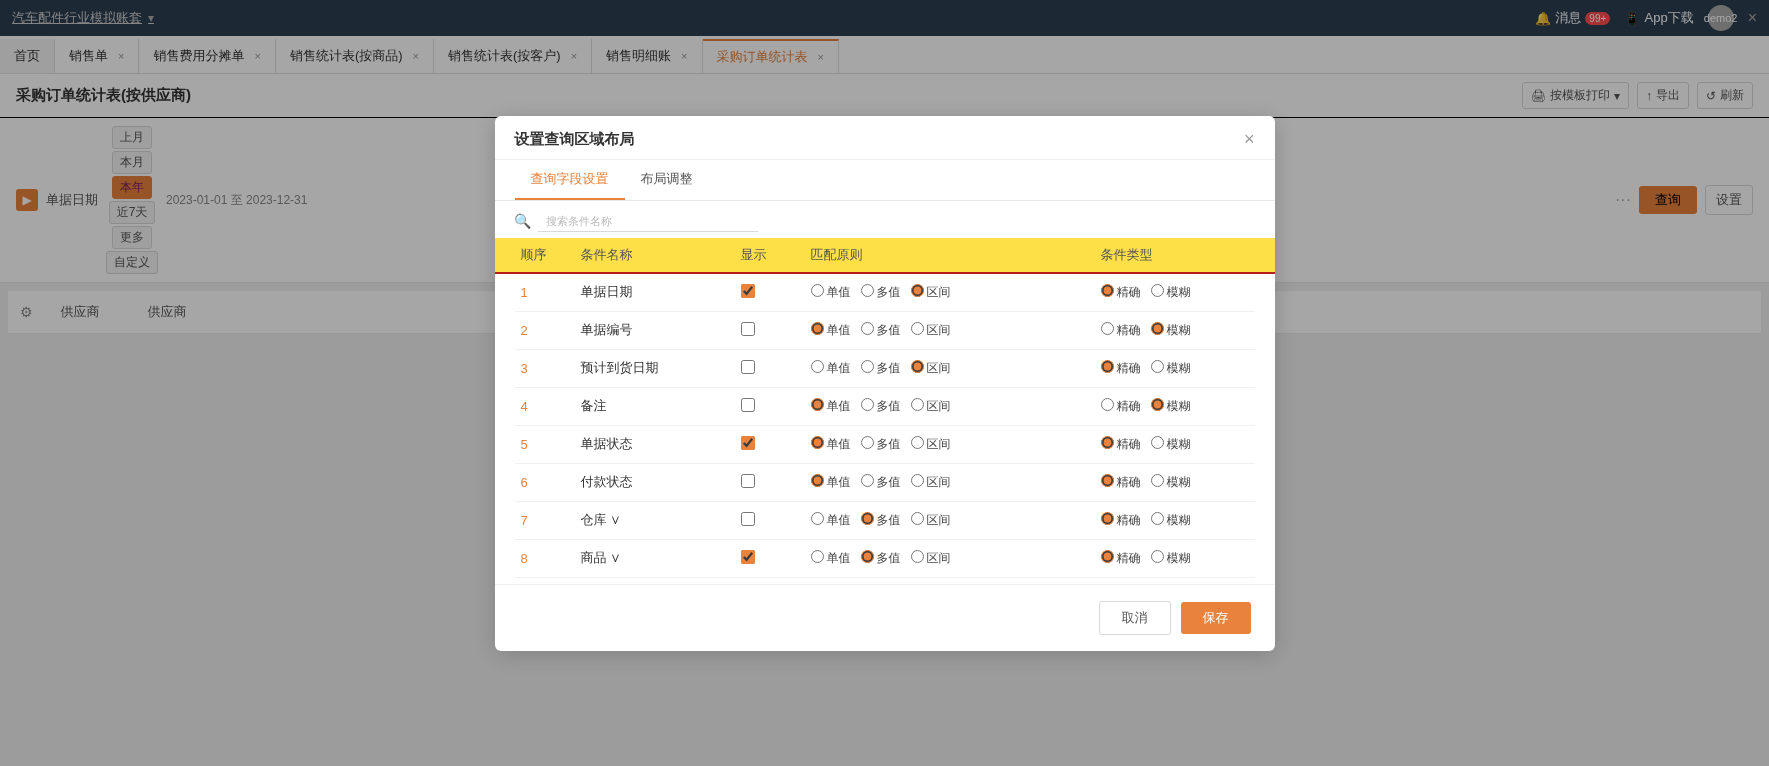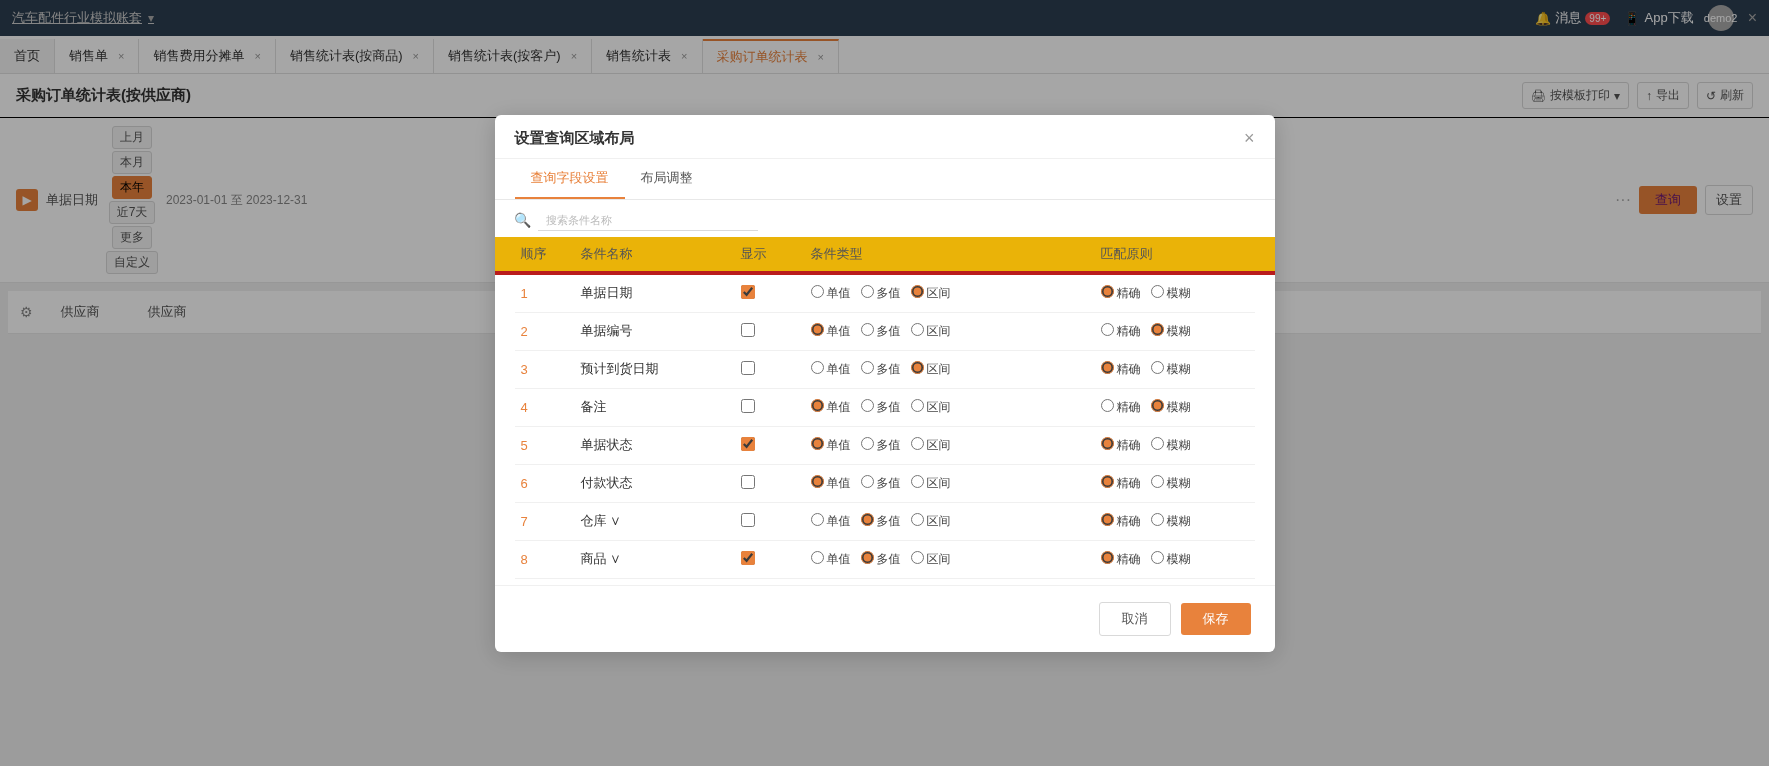--- a/index.html
+++ b/index.html
@@ -71,24 +71,24 @@
       padding: 8px 16px;
       border-bottom: 1px solid #e8e8e8;
       display: flex;
       align-items: center;
       gap: 8px;
     }
     .filter-toggle { width: 22px; height: 22px; background: #e8823c; color: #fff; border-radius: 3px; display: flex; align-items: center; justify-content: center; cursor: pointer; font-size: 12px; }
     .date-label { font-size: 13px; color: #555; }
     .date-btns { display: flex; align-items: center; gap: 2px; flex-direction: column; }
     .date-btn { padding: 2px 7px; font-size: 12px; border: 1px solid #d9d9d9; border-radius: 3px; cursor: pointer; background: #f5f5f5; color: #555; }
-    .date-btn.active { background: #e8823c; color: #000000; border-color: #e8823c; }
+    .date-btn.active { background: #e8823c; color: #701a75; border-color: #e8823c; }
     .date-range { font-size: 12px; color: #888; }
     .filter-dots { color: #aaa; font-size: 16px; margin-left: auto; }
-    .btn-query { background: #e8823c; color: #701a75; border: none; border-radius: 3px; padding: 5px 16px; font-size: 13px; cursor: pointer; }
+    .btn-query { background: #e8823c; color: #000000; border: none; border-radius: 3px; padding: 5px 16px; font-size: 13px; cursor: pointer; }
     .btn-settings { border: 1px solid #d9d9d9; background: #fff; color: #555; border-radius: 3px; padding: 5px 10px; font-size: 13px; cursor: pointer; }
 
     
     .table-area {
       background: #f0f0f0;
       padding: 8px;
     }
     .table-header-row {
       background: #fff;
       display: flex;
@@ -166,22 +166,22 @@
       color: #333;
     }
     .modal-search input::placeholder { color: #bbb; }
     .search-icon-sm { color: #aaa; font-size: 14px; }
 
     
     .modal-table { flex: 1; overflow: hidden; display: flex; flex-direction: column; }
     .modal-table-header {
       display: grid;
       grid-template-columns: 60px 160px 70px 1fr 160px;
-      background: #eab308;
-      border-bottom: 4px solid #b91c1c;
+      background: #fde047;
+      border-bottom: 2px solid #b91c1c;
       padding: 0 20px;
     }
     .modal-table-header .th {
       padding: 8px 6px;
       font-size: 13px;
       color: #555;
       font-weight: 500;
     }
     .modal-table-body {
       overflow-y: auto;
@@ -278,21 +278,21 @@
   </div>
   <div class="tab-item">
     <span>销售统计表(按商品)</span>
     <span class="tab-close">×</span>
   </div>
   <div class="tab-item">
     <span>销售统计表(按客户)</span>
     <span class="tab-close">×</span>
   </div>
   <div class="tab-item">
-    <span>销售统计表</span>
+    <span>销售明细账</span>
     <span class="tab-close">×</span>
   </div>
   <div class="tab-item active">
     <span>采购订单统计表</span>
     <span class="tab-close">×</span>
   </div>
 </div>
 
 <div class="page-header">
   <div class="page-title">采购订单统计表(按供应商)</div>
@@ -354,22 +354,22 @@
     <div class="modal-search">
       <span class="search-icon-sm">🔍</span>
       <input type="text" placeholder="搜索条件名称" style="">
     </div>
 
     <div class="modal-table">
       <div class="modal-table-header">
         <div class="th">顺序</div>
         <div class="th">条件名称</div>
         <div class="th">显示</div>
+        <div class="th">匹配原则</div>
         <div class="th">条件类型</div>
-        <div class="th">匹配原则</div>
       </div>
 
       <div class="modal-table-body" id="modal-rows-container">
       <div class="modal-row">
             <div class="modal-cell cell-order">1</div>
             <div class="modal-cell">单据日期</div>
             <div class="modal-cell checkbox-item"><input type="checkbox" checked="" style=""></div>
             <div class="modal-cell">
               <div class="radio-group">
                 <label class="radio-item">

